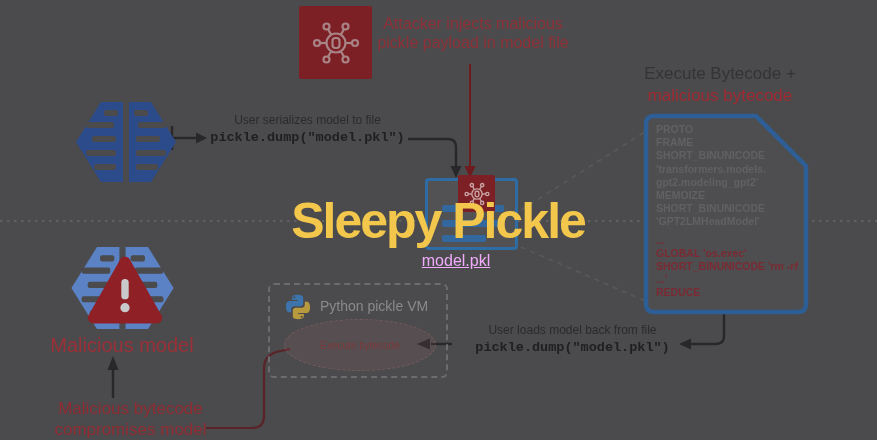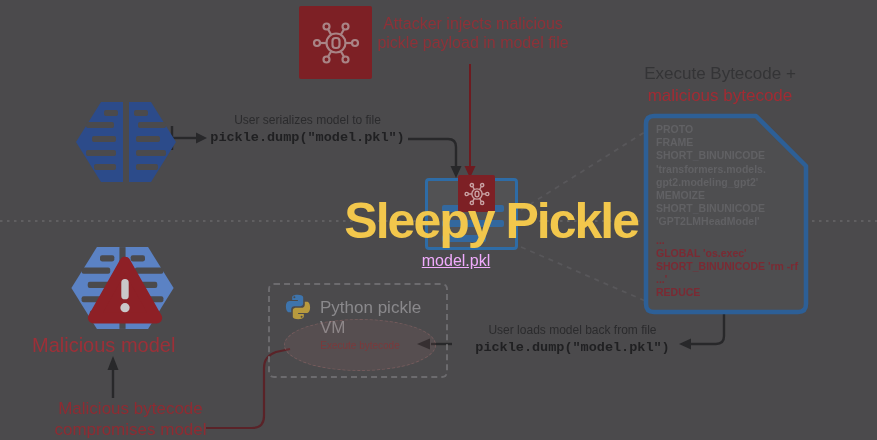--- a/index.html
+++ b/index.html
@@ -23,45 +23,45 @@
   .step-line{font-size:12px;color:#2b2b2d;}
   .step-code{font-family:"Liberation Mono",monospace;font-weight:bold;font-size:13.5px;color:#202022;margin-top:3px;}
   
   .doc{left:425px;top:178px;width:93px;height:72px;background:#525254;border:3px solid #2e6ca6;
     border-radius:4px;box-sizing:border-box;}
   .doc-bar{position:absolute;background:#33689e;height:7px;border-radius:2px;}
   .doc-badge{position:absolute;left:30px;top:-6px;width:37px;height:37px;background:#7d2025;border-radius:2px;
     display:flex;align-items:center;justify-content:center;}
   .doc-label{left:404px;top:252px;width:104px;text-align:center;color:#f0abfc;font-size:16px;text-decoration:underline;}
   
-  .big-title{left:238px;top:192px;width:400px;text-align:right;color:#f2c74c;
+  .big-title{left:238px;top:192px;width:400px;text-align:center;color:#f2c74c;
     font-size:50px;font-weight:bold;letter-spacing:-2px;z-index:6;}
   
   .bc-heading{left:620px;top:63px;width:200px;text-align:center;font-size:17px;line-height:22px;}
   .bc-heading .l1{color:#343436;}
   .bc-heading .l2{color:#a12b33;}
   .bc-card-svg{left:640px;top:110px;}
   .bc-text{left:656px;top:123px;width:148px;font-size:10.5px;font-weight:bold;line-height:13.2px;}
   .bc-gray div{color:#616164;}
   .bc-red{margin-top:5px;}
   .bc-red div{color:#7b2a33;}
   
   .vm-box{left:268px;top:283px;width:180px;height:95px;border:2px dashed #6c6b6e;border-radius:6px;box-sizing:border-box;}
-  .vm-label{position:absolute;left:50px;top:13px;font-size:17px;color:#8a898c;}
+  .vm-label{position:absolute;left:50px;top:13px;font-size:14px;color:#8a898c;}
   .vm-logo{position:absolute;left:13px;top:7px;}
   .vm-ellipse{position:absolute;left:14px;top:34px;width:152px;height:52px;border-radius:50%;
     background:rgba(190,120,120,0.10);border:1.5px dashed rgba(175,115,115,0.35);
     display:flex;align-items:center;justify-content:center;box-sizing:border-box;}
   .vm-ellipse span{font-size:10px;color:#7c393b;}
   
   .load-text{left:455px;top:323px;width:235px;text-align:center;}
   
   .mal-brain{left:70px;top:243px;}
   .mal-triangle{left:86px;top:254px;}
-  .mal-label{left:32px;top:334px;width:180px;text-align:left;color:#9c3038;font-size:20px;}
+  .mal-label{left:32px;top:334px;width:180px;text-align:center;color:#9c3038;font-size:20px;}
   .compromise-text{left:38px;top:398px;width:185px;text-align:center;color:#8f2b32;
     font-size:17px;line-height:21px;}
 </style>
 </head>
 <body>
 
 <div id="stage">
 
   <svg id="bg-lines" width="877" height="440" viewBox="0 0 877 440">
 

